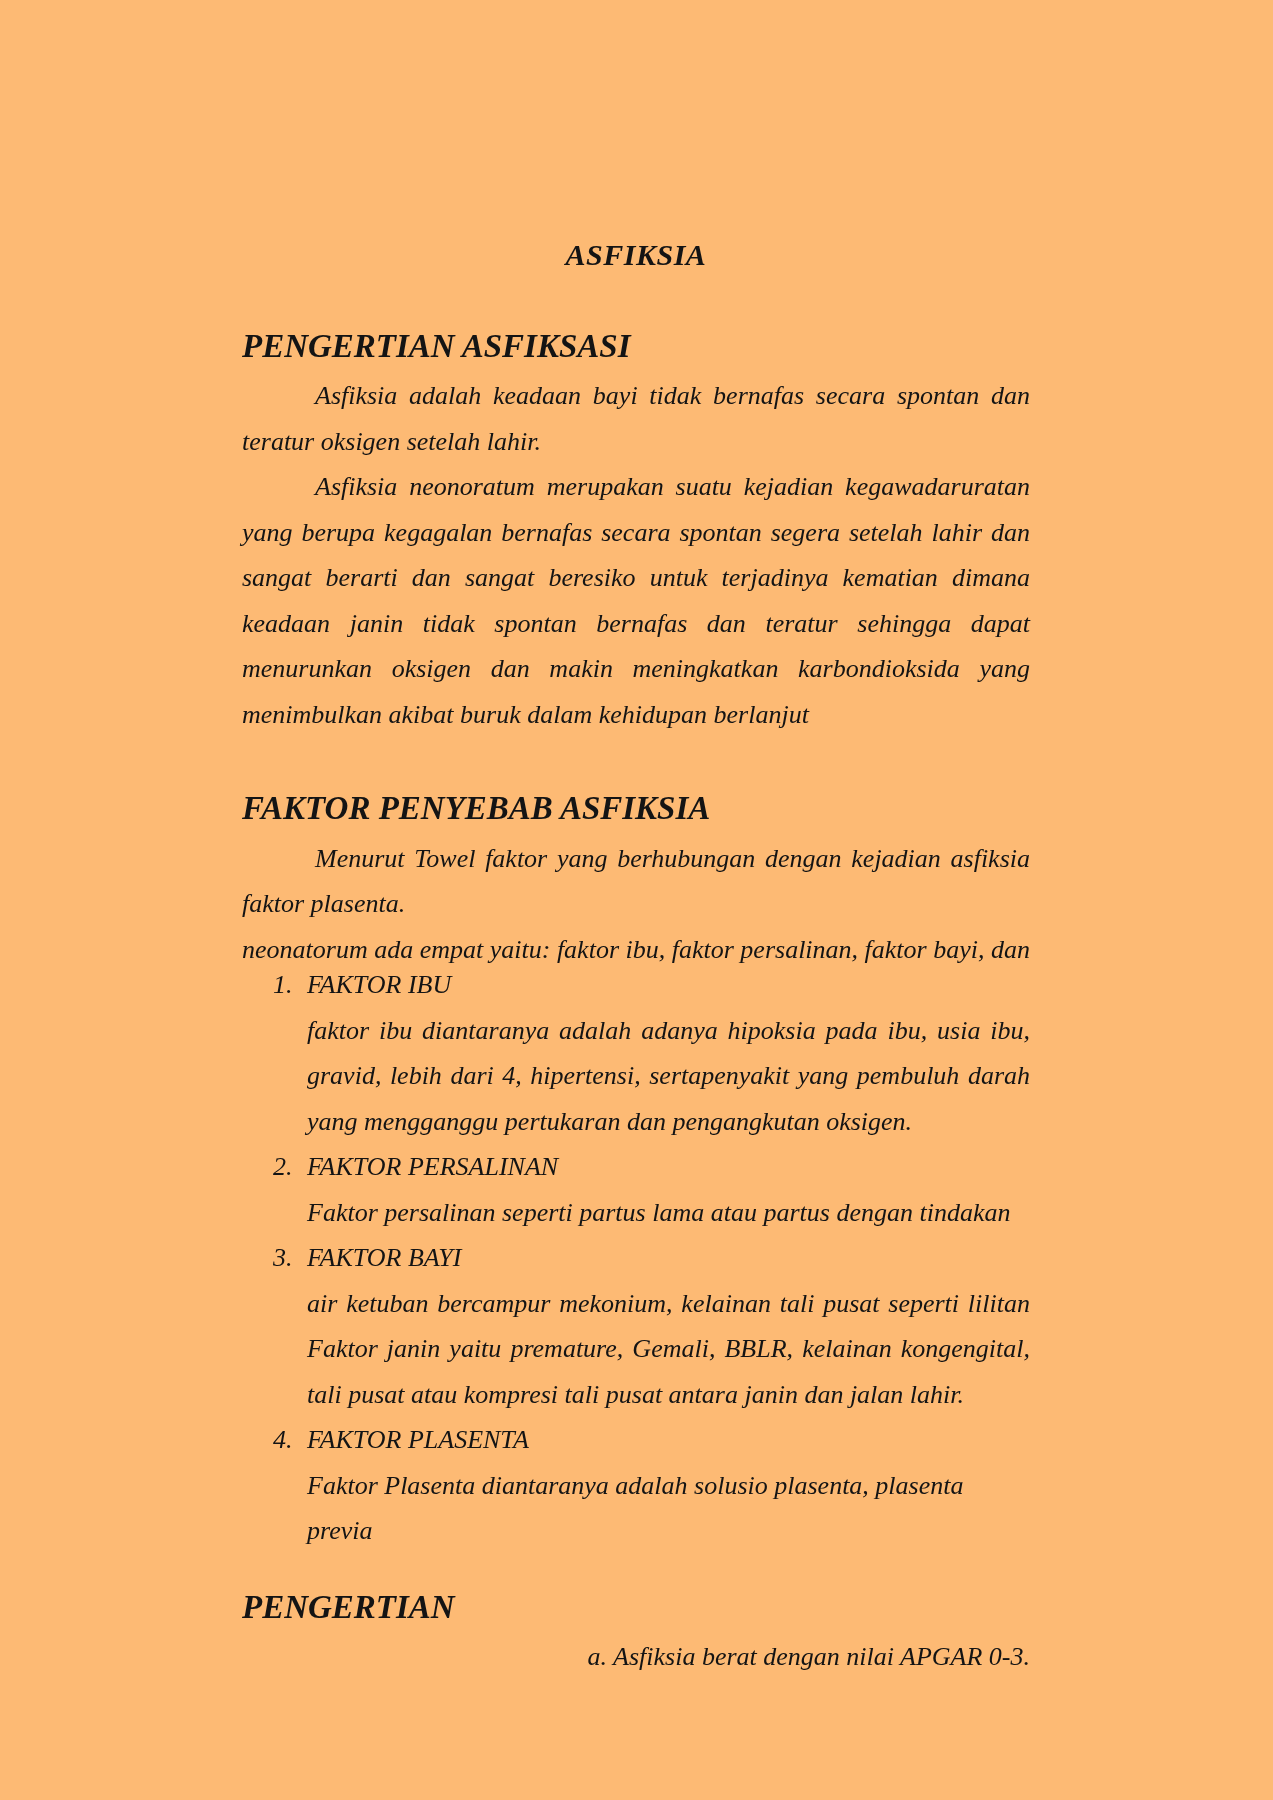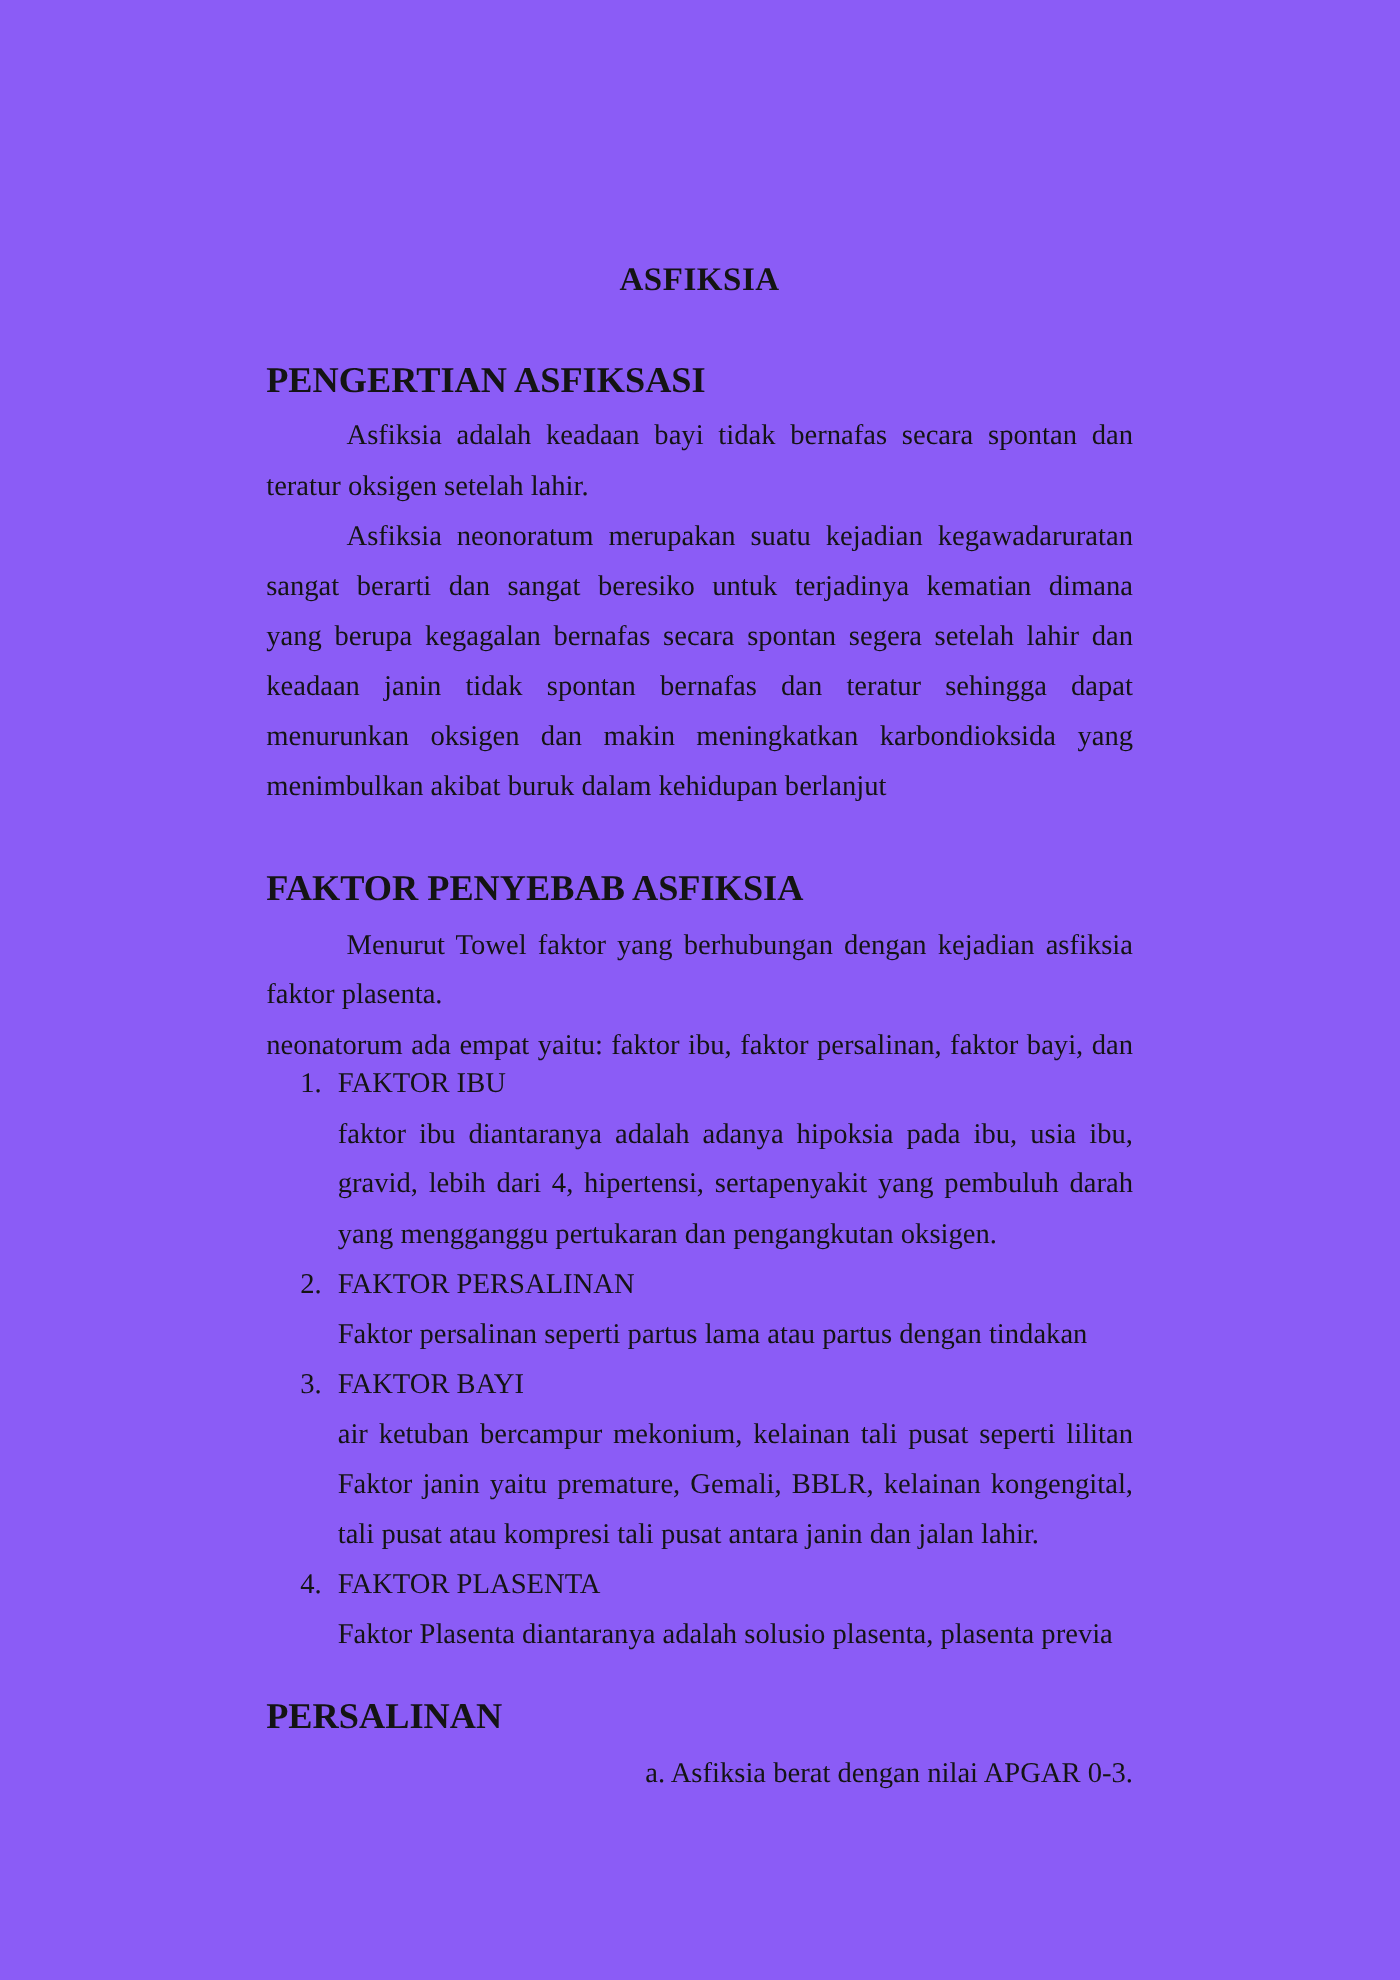--- a/index.html
+++ b/index.html
@@ -4,24 +4,25 @@
 <style>
   html, body {
     margin: 0;
     padding: 0;
     background: #ffffff;
   }
   .page {
     position: relative;
     width: 1273px;
     height: 1800px;
-    background: #8b5cf6;
+    background: #fdba74;
     overflow: hidden;
     font-family: "Liberation Serif", "DejaVu Serif", serif;
     color: #141414;
+    font-style: italic;
   }
   .content {
     position: absolute;
     top: 232px;
     left: 242px;
     width: 788px;
     font-size: 26px;
     line-height: 45.5px;
   }
   .doc-title {
@@ -77,22 +78,22 @@
 
     <div class="sec-heading h1">PENGERTIAN ASFIKSASI</div>
 
     <div class="para p-after-h">
       <div class="line indent">Asfiksia adalah keadaan bayi tidak bernafas secara spontan dan</div>
       <div class="line last">teratur oksigen setelah lahir.</div>
     </div>
 
     <div class="para">
       <div class="line indent">Asfiksia neonoratum merupakan suatu kejadian kegawadaruratan</div>
+      <div class="line">yang berupa kegagalan bernafas secara spontan segera setelah lahir dan</div>
       <div class="line">sangat berarti dan sangat beresiko untuk terjadinya kematian dimana</div>
-      <div class="line">yang berupa kegagalan bernafas secara spontan segera setelah lahir dan</div>
       <div class="line">keadaan janin tidak spontan bernafas dan teratur sehingga dapat</div>
       <div class="line">menurunkan oksigen dan makin meningkatkan karbondioksida yang</div>
       <div class="line last">menimbulkan akibat buruk dalam kehidupan berlanjut</div>
     </div>
 
     <div class="sec-heading h2">FAKTOR PENYEBAB ASFIKSIA</div>
 
     <div class="para p-after-h">
       <div class="line indent">Menurut Towel faktor yang berhubungan dengan kejadian asfiksia</div>
       <div class="line last">faktor plasenta.</div>
@@ -136,20 +137,20 @@
         <div class="li-head">
           <span class="li-num">4.</span><span>FAKTOR PLASENTA</span>
         </div>
         <div class="li-body">
           <div class="line last">Faktor Plasenta diantaranya adalah solusio plasenta, plasenta previa</div>
         </div>
       </div>
 
     </div>
 
-    <div class="sec-heading h3">PERSALINAN</div>
+    <div class="sec-heading h3">PENGERTIAN</div>
 
     <div class="para p-after-h">
       <div class="klas-line">a. Asfiksia berat dengan nilai APGAR 0-3.</div>
     </div>
 
   </div>
 </div>
 
 </body></html>

